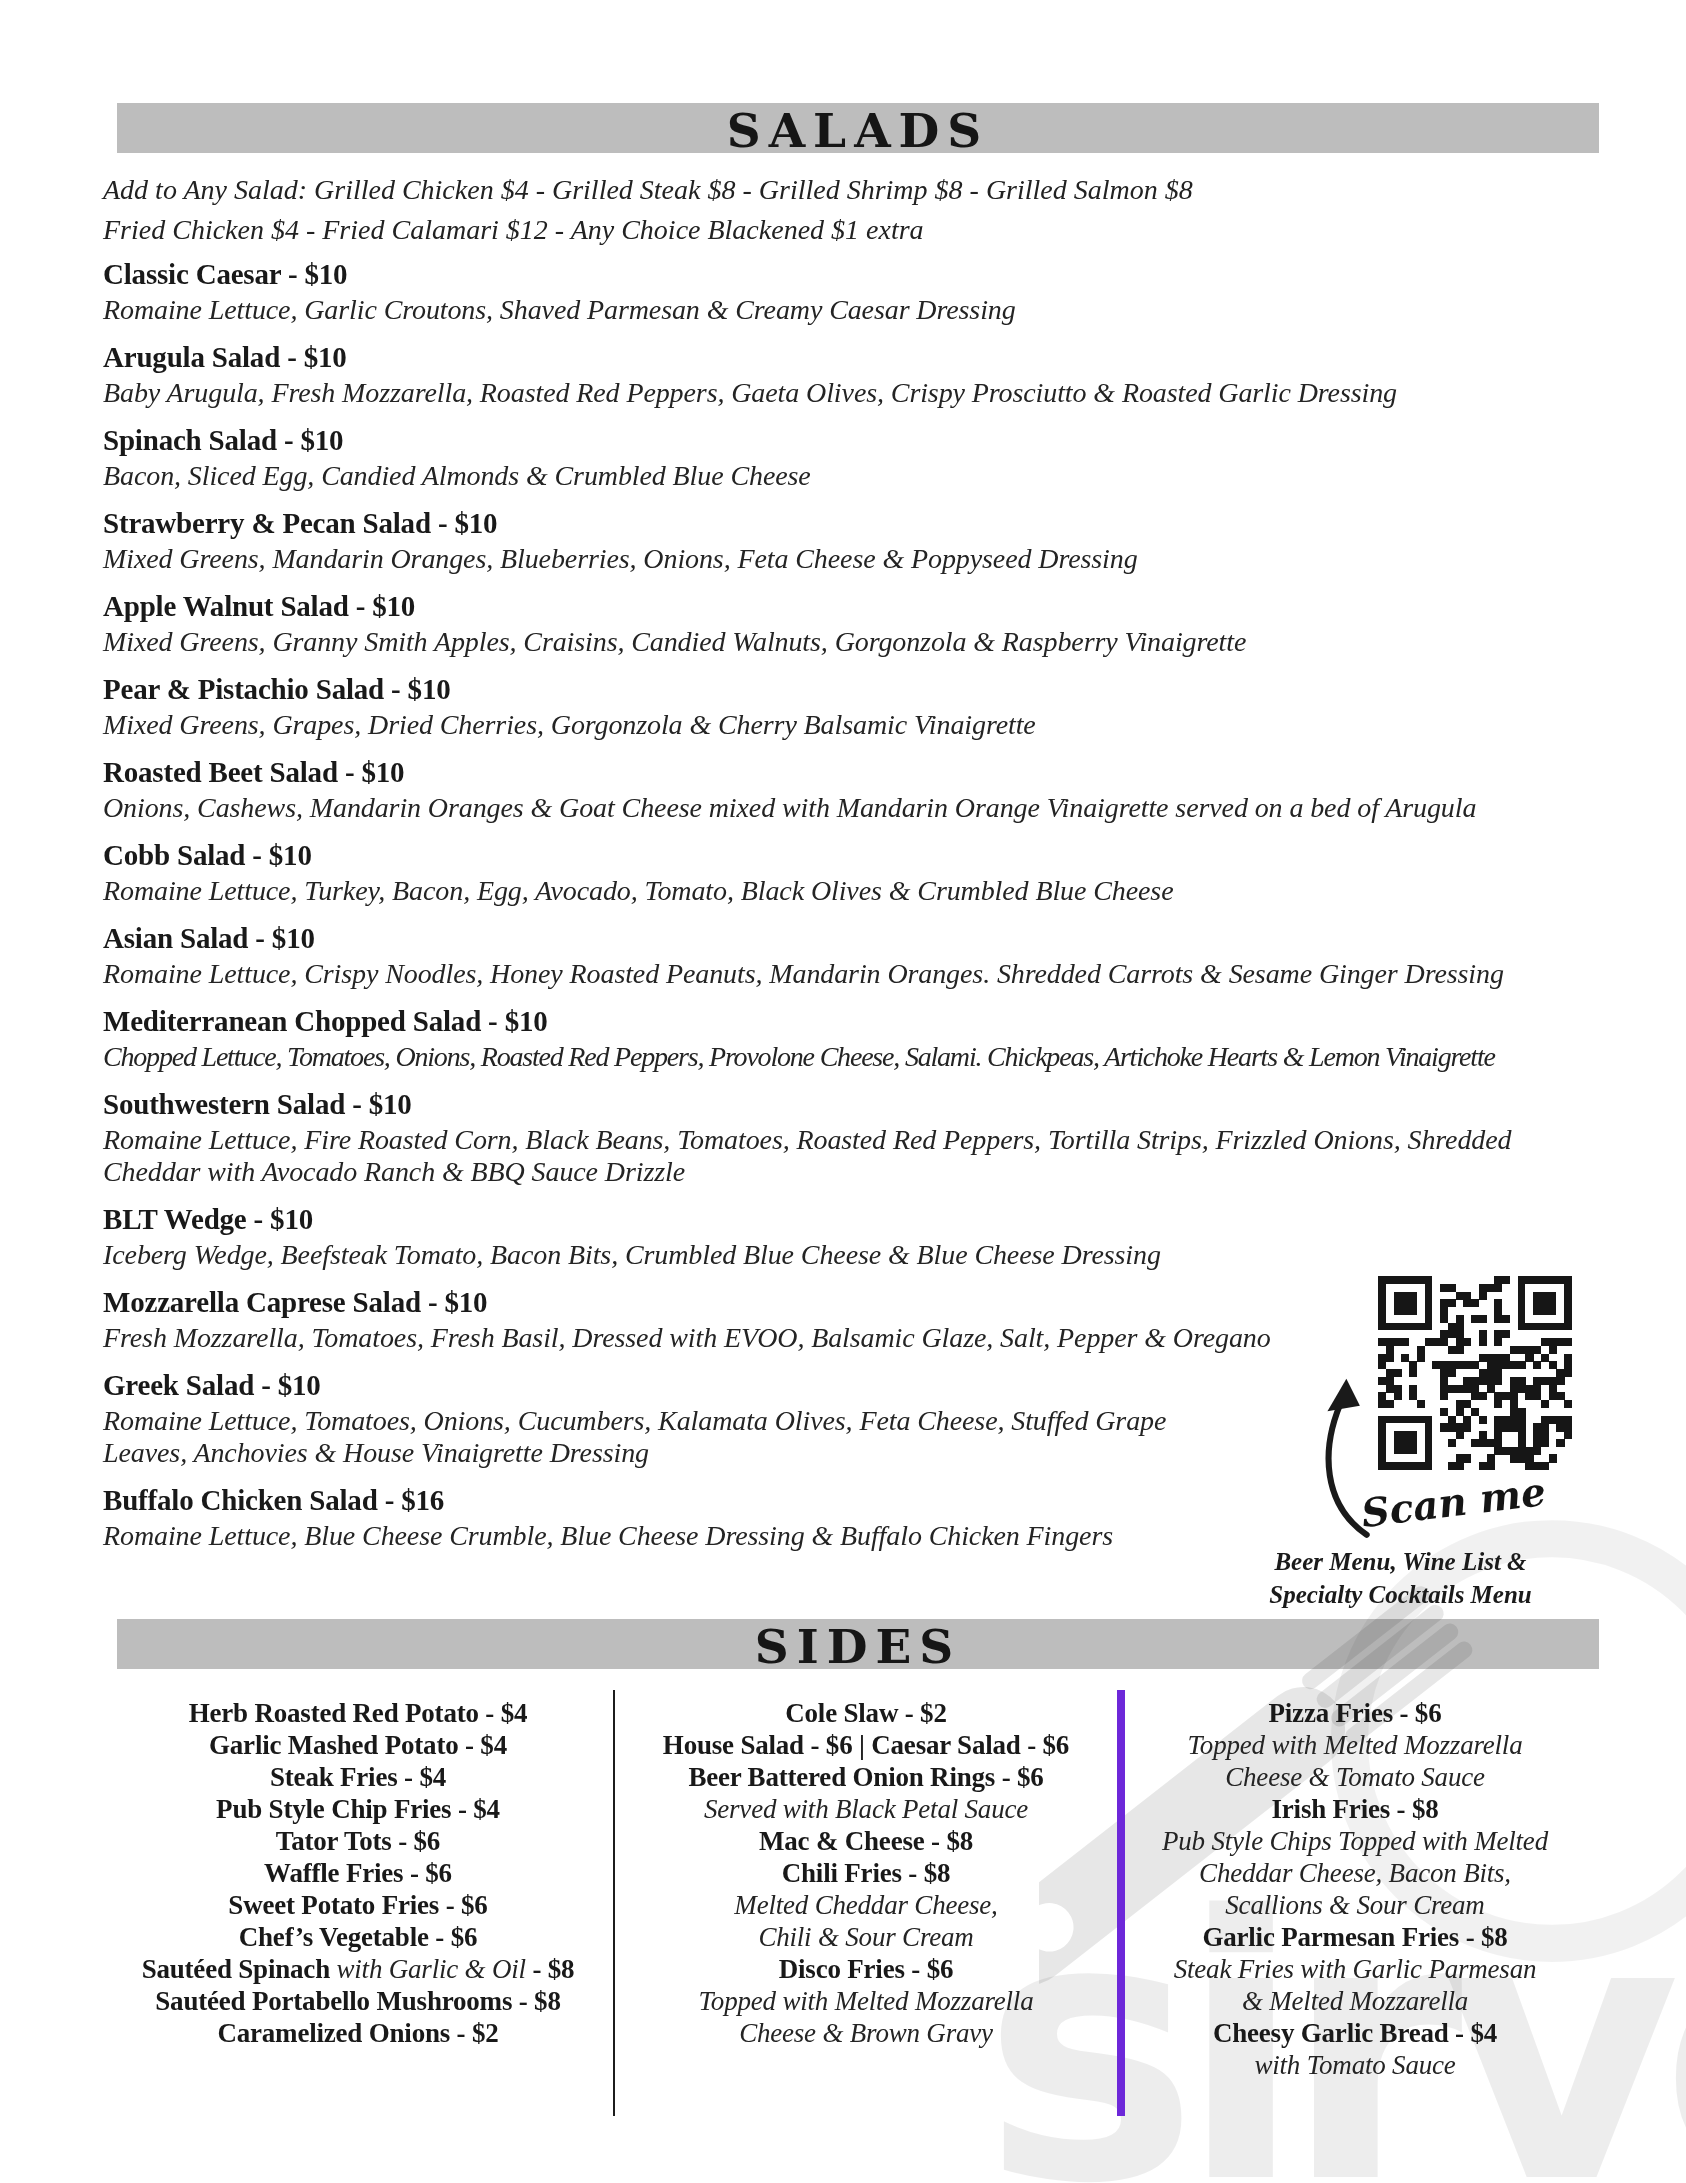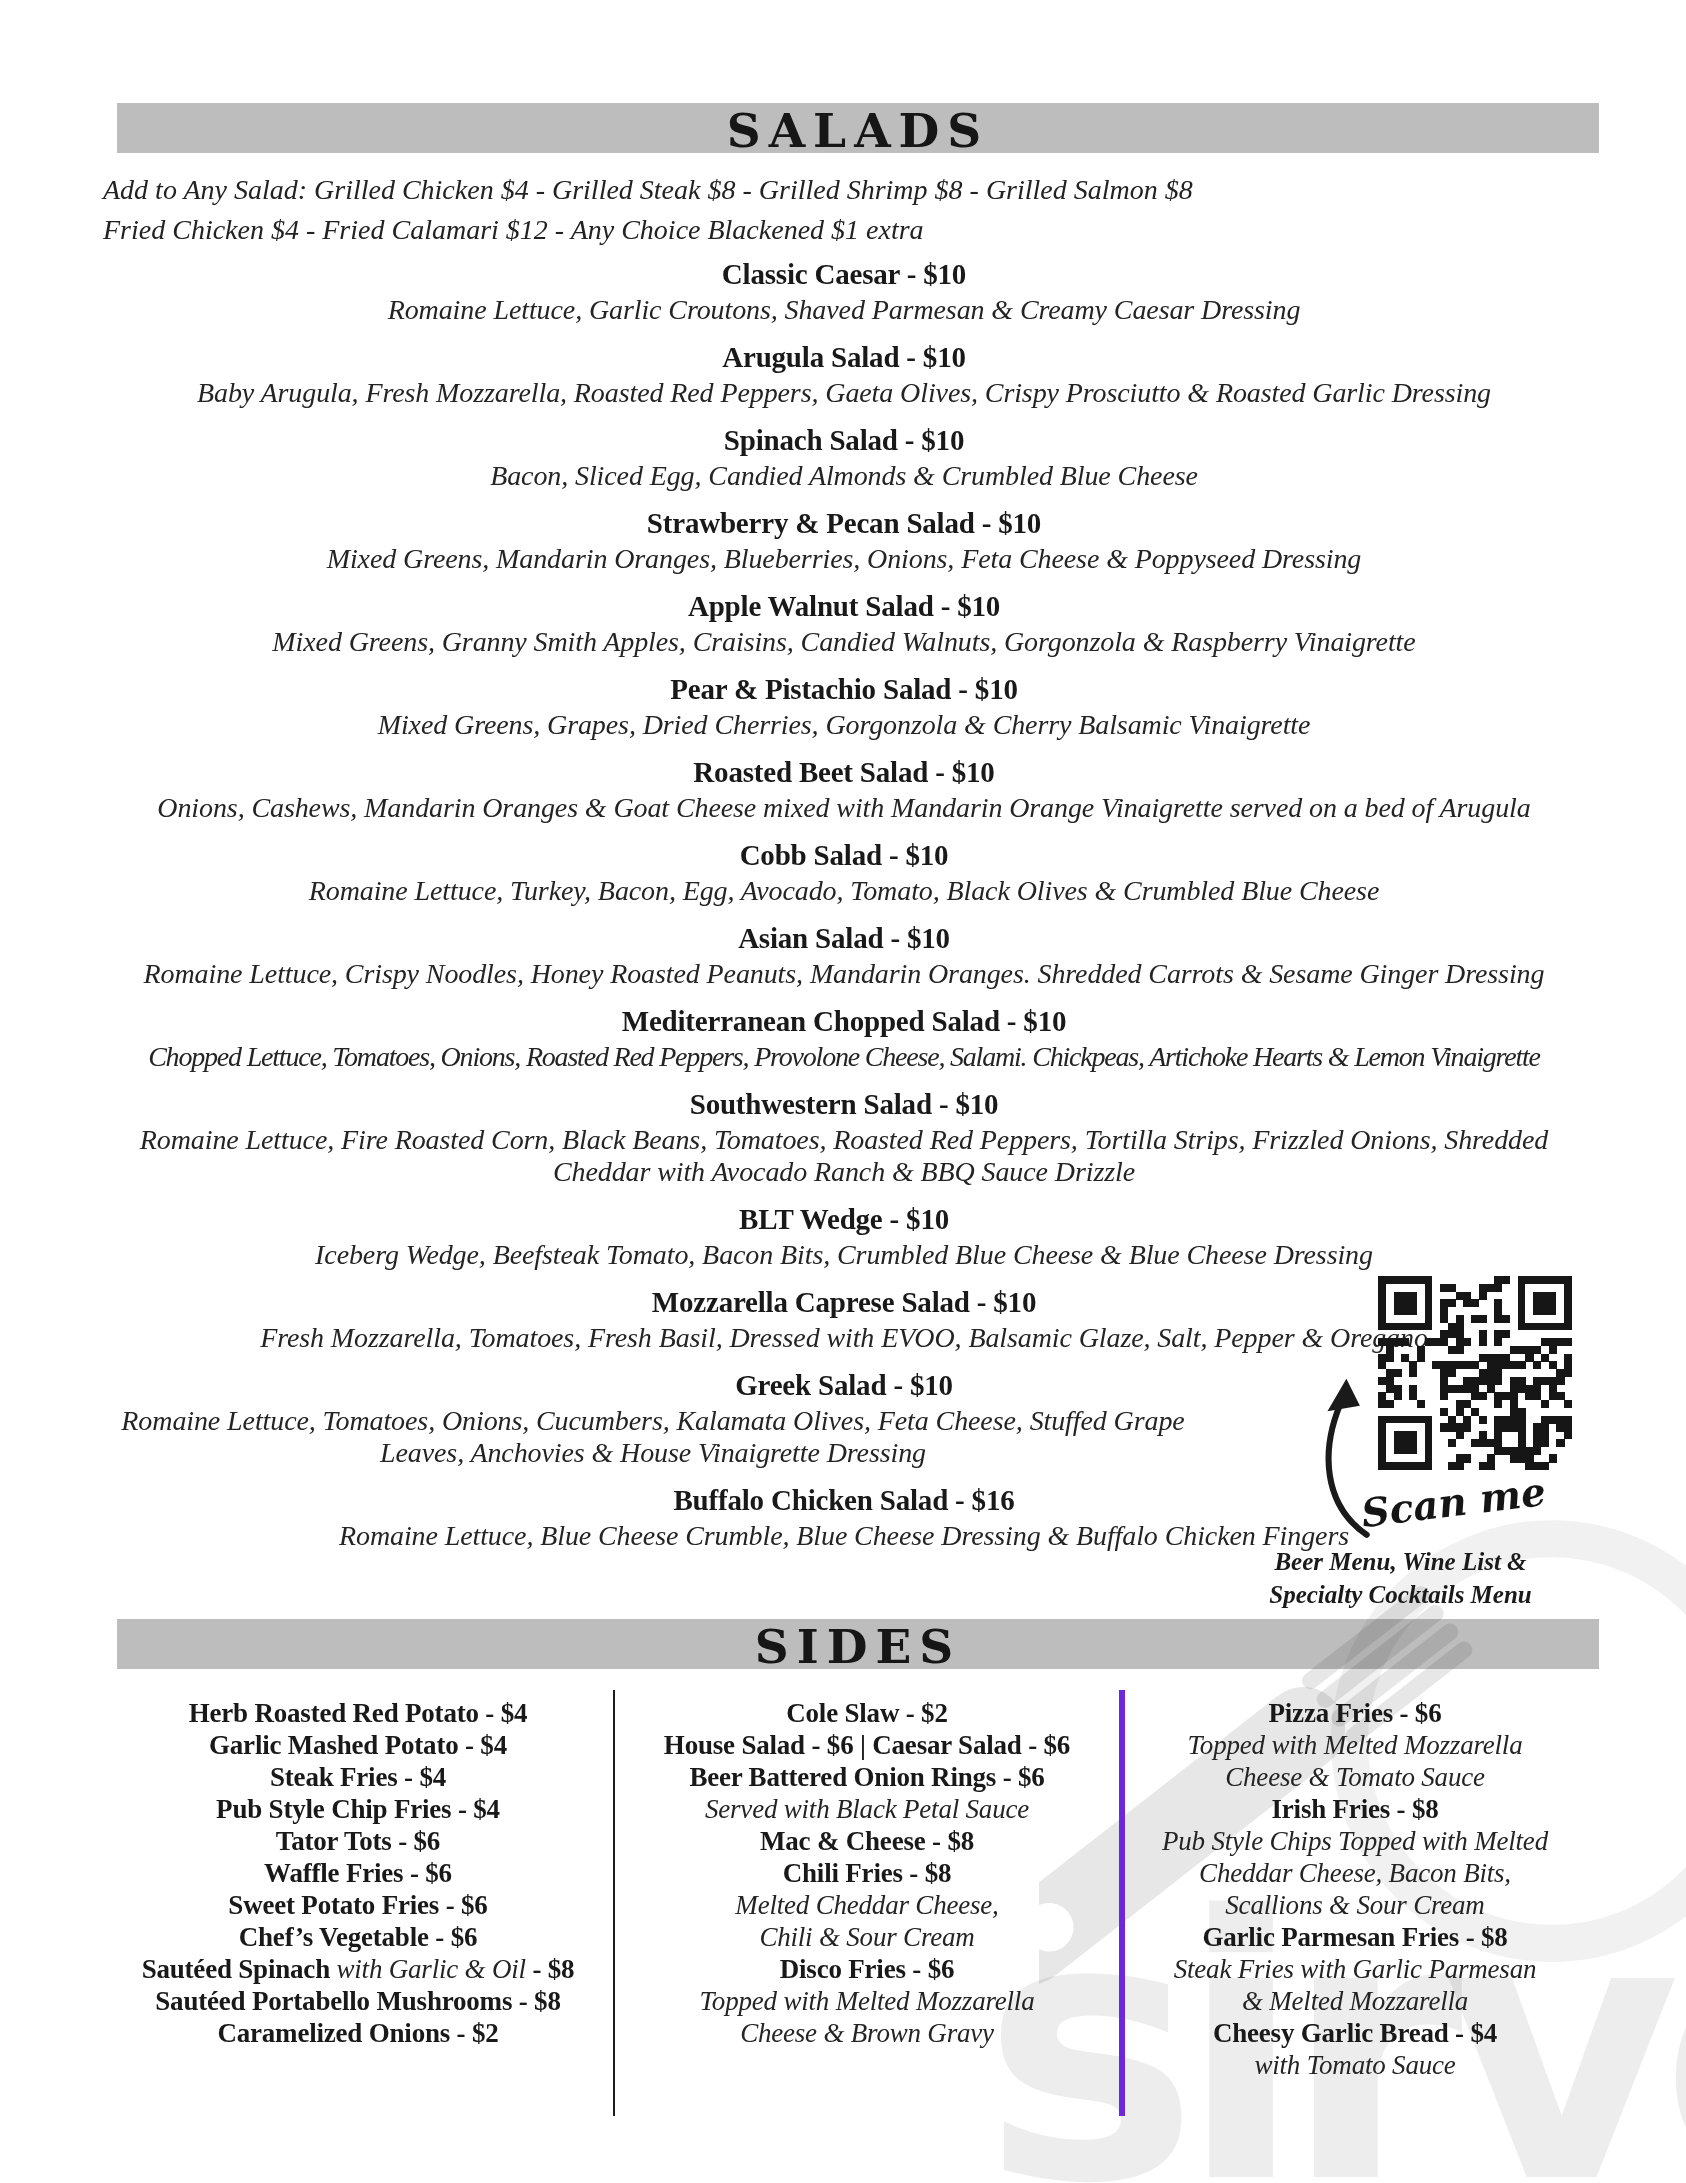--- a/index.html
+++ b/index.html
@@ -26,21 +26,21 @@
     color:#161616;
   }
   
   .intro{
     position:absolute;left:103px;top:170px;width:1482px;
     font-style:italic;font-size:28px;line-height:40px;
     color:#222222;z-index:3;
   }
   
   .salads{
-    position:absolute;left:103px;top:258px;width:1482px;z-index:3;text-align:center;
+    position:absolute;left:103px;top:258px;width:1482px;z-index:3;
   }
   .salad-item{margin-bottom:15px;}
   .salad-item .t{
     font-weight:bold;font-size:29px;line-height:32px;
     letter-spacing:-0.2px;color:#191919;
   }
   .salad-item .d{
     font-style:italic;font-size:28px;line-height:32px;margin-top:4px;
     letter-spacing:-0.1px;color:#242424;
   }
@@ -62,21 +62,21 @@
     font-size:25px;line-height:33px;color:#1a1a1a;
   }
   .scan-arrow{position:absolute;left:1299px;top:1376px;width:88px;height:169px;z-index:3;}
   
   .sides-cols{
     position:absolute;left:103px;top:1690px;width:1482px;height:426px;
     display:flex;z-index:3;text-align:center;
   }
   .scol{padding-top:6.7px;box-sizing:border-box;}
   .scol:nth-child(1){width:510px;}
-  .scol:nth-child(2){width:512px;border-left:2px solid #1c1c1c;border-right:6px solid #6d28d9;}
+  .scol:nth-child(2){width:512px;border-left:2px solid #1c1c1c;border-right:8px solid #6d28d9;}
   .scol:nth-child(3){flex:1;}
   .sline{font-size:27px;line-height:32px;letter-spacing:-0.2px;}
   .sline .b{font-weight:bold;color:#191919;}
   .sline .i{font-style:italic;color:#242424;}
   
   .wm-word{
     position:absolute;left:982px;top:1869px;z-index:2;
     font-family:"DejaVu Sans",sans-serif;font-weight:bold;
     font-size:364px;line-height:1;letter-spacing:-20px;
     color:rgba(0,0,0,0.07);white-space:nowrap;

